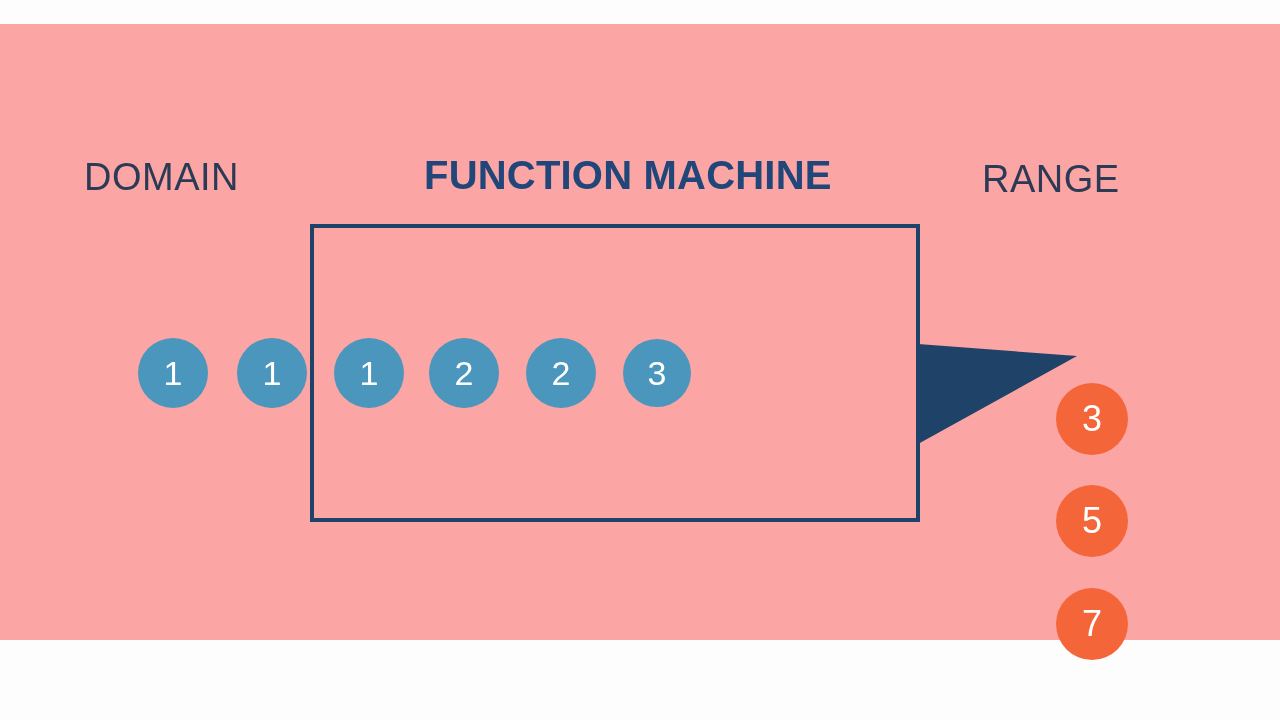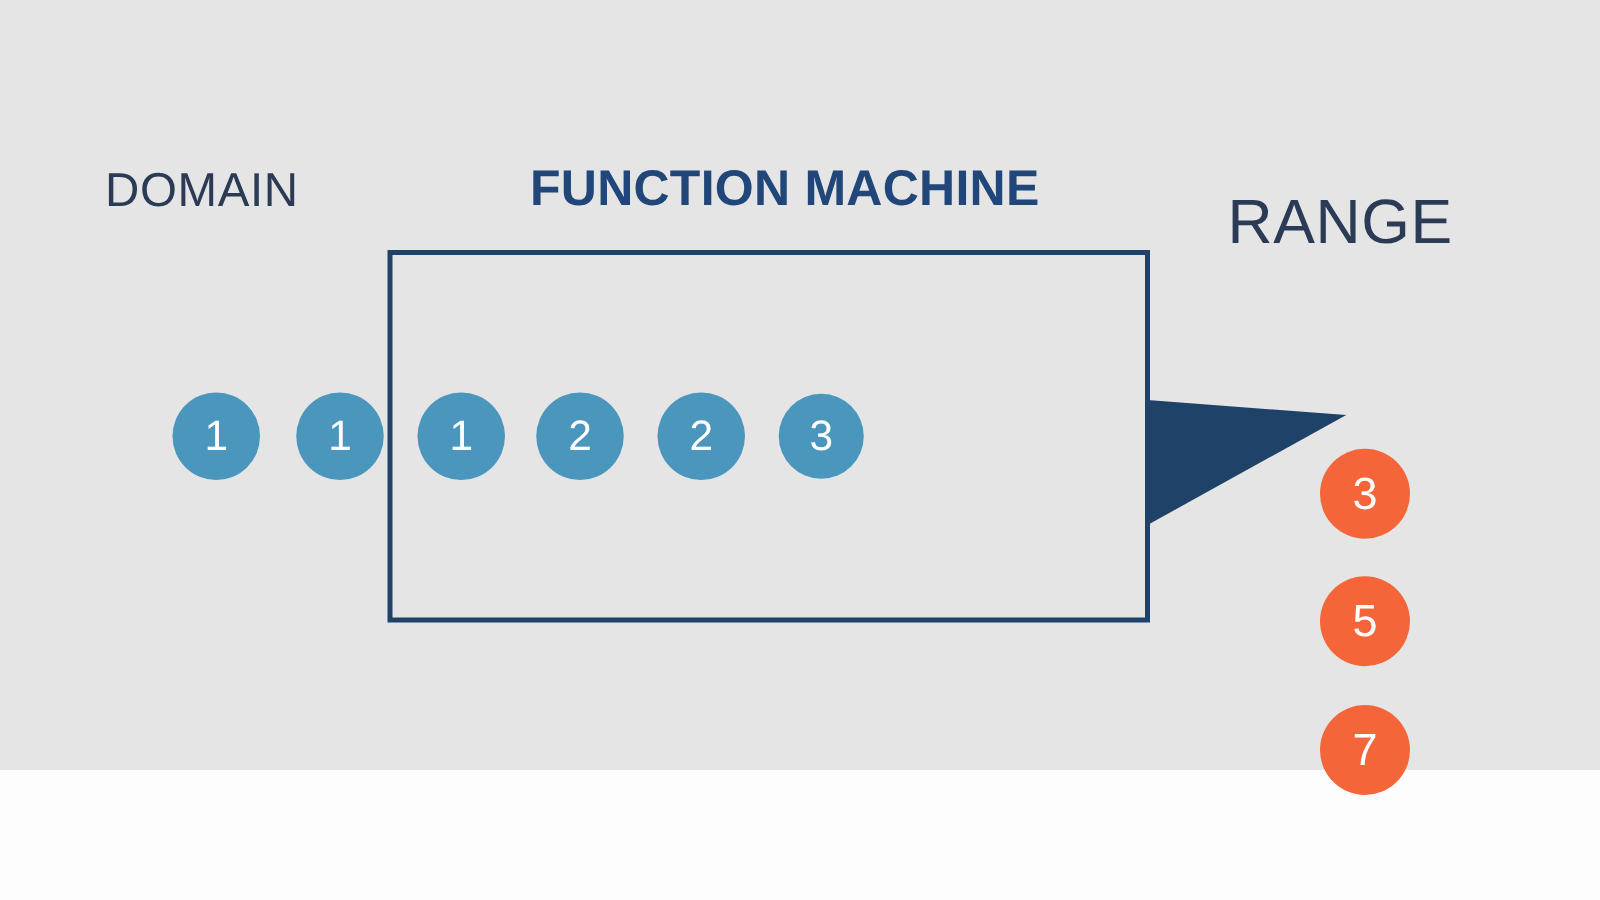--- a/index.html
+++ b/index.html
@@ -10,41 +10,42 @@
     width: 1280px;
     height: 720px;
     background: #fdfdfd;
     font-family: "Liberation Sans", sans-serif;
     overflow: hidden;
   }
   #stage {
     position: relative;
     width: 1280px;
     height: 616px;
-    background: #e5e5e5;
+    background: #fca5a5;
+    margin-top: 24px;
   }
 
   
   .heading {
     position: absolute;
     white-space: nowrap;
     line-height: 1;
     color: #2b3a55;
     font-weight: 400;
     letter-spacing: 0.5px;
   }
   #domain-label {
     left: 84px;
     top: 134px;
     font-size: 38px;
   }
   #range-label {
     left: 982px;
-    top: 152px;
-    font-size: 50px;
+    top: 136px;
+    font-size: 38px;
   }
   #machine-title {
     left: 424px;
     top: 131px;
     font-size: 40px;
     font-weight: 700;
     color: #21467a;
     letter-spacing: 0.2px;
   }
 

